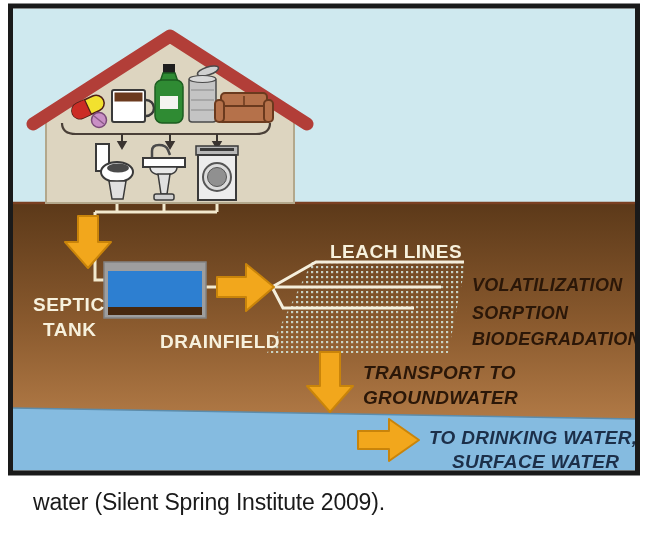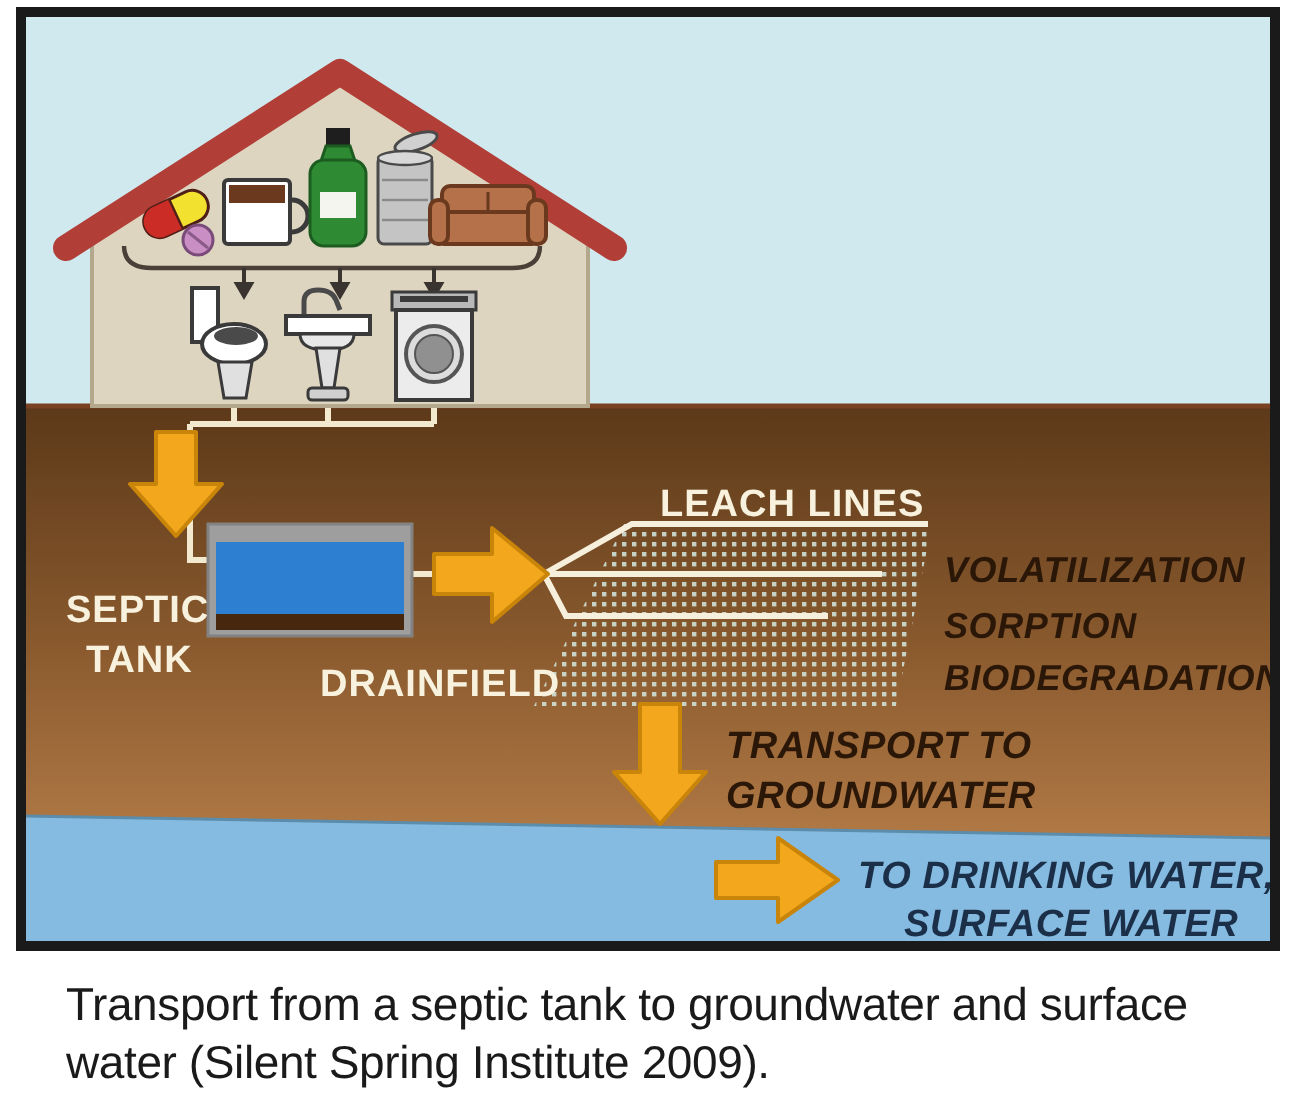--- a/index.html
+++ b/index.html
@@ -169,15 +169,14 @@
 
     <text x="429" y="444" class="lbl-navy">TO DRINKING WATER,</text>
     <text x="452" y="468" class="lbl-navy">SURFACE WATER</text>
   </g>
 
   <rect x="10.5" y="6" width="627" height="467" fill="none" stroke="#1A1A1A" stroke-width="5"></rect>
 </svg>
 </div>
 
 <div class="caption">
-  <div>Transport from a septic tank to groundwater and surface</div>
   <div>water (Silent Spring Institute 2009).</div>
 </div>
 
 </body></html>

